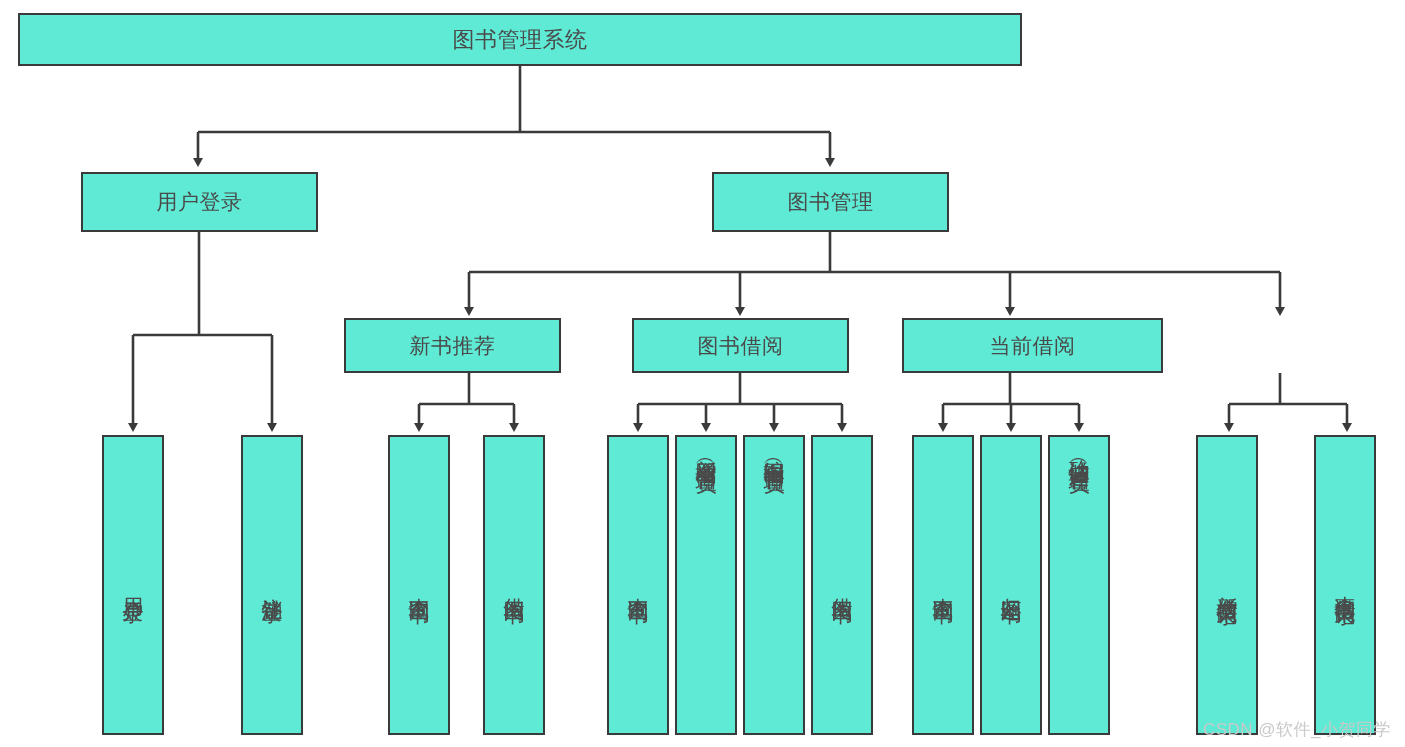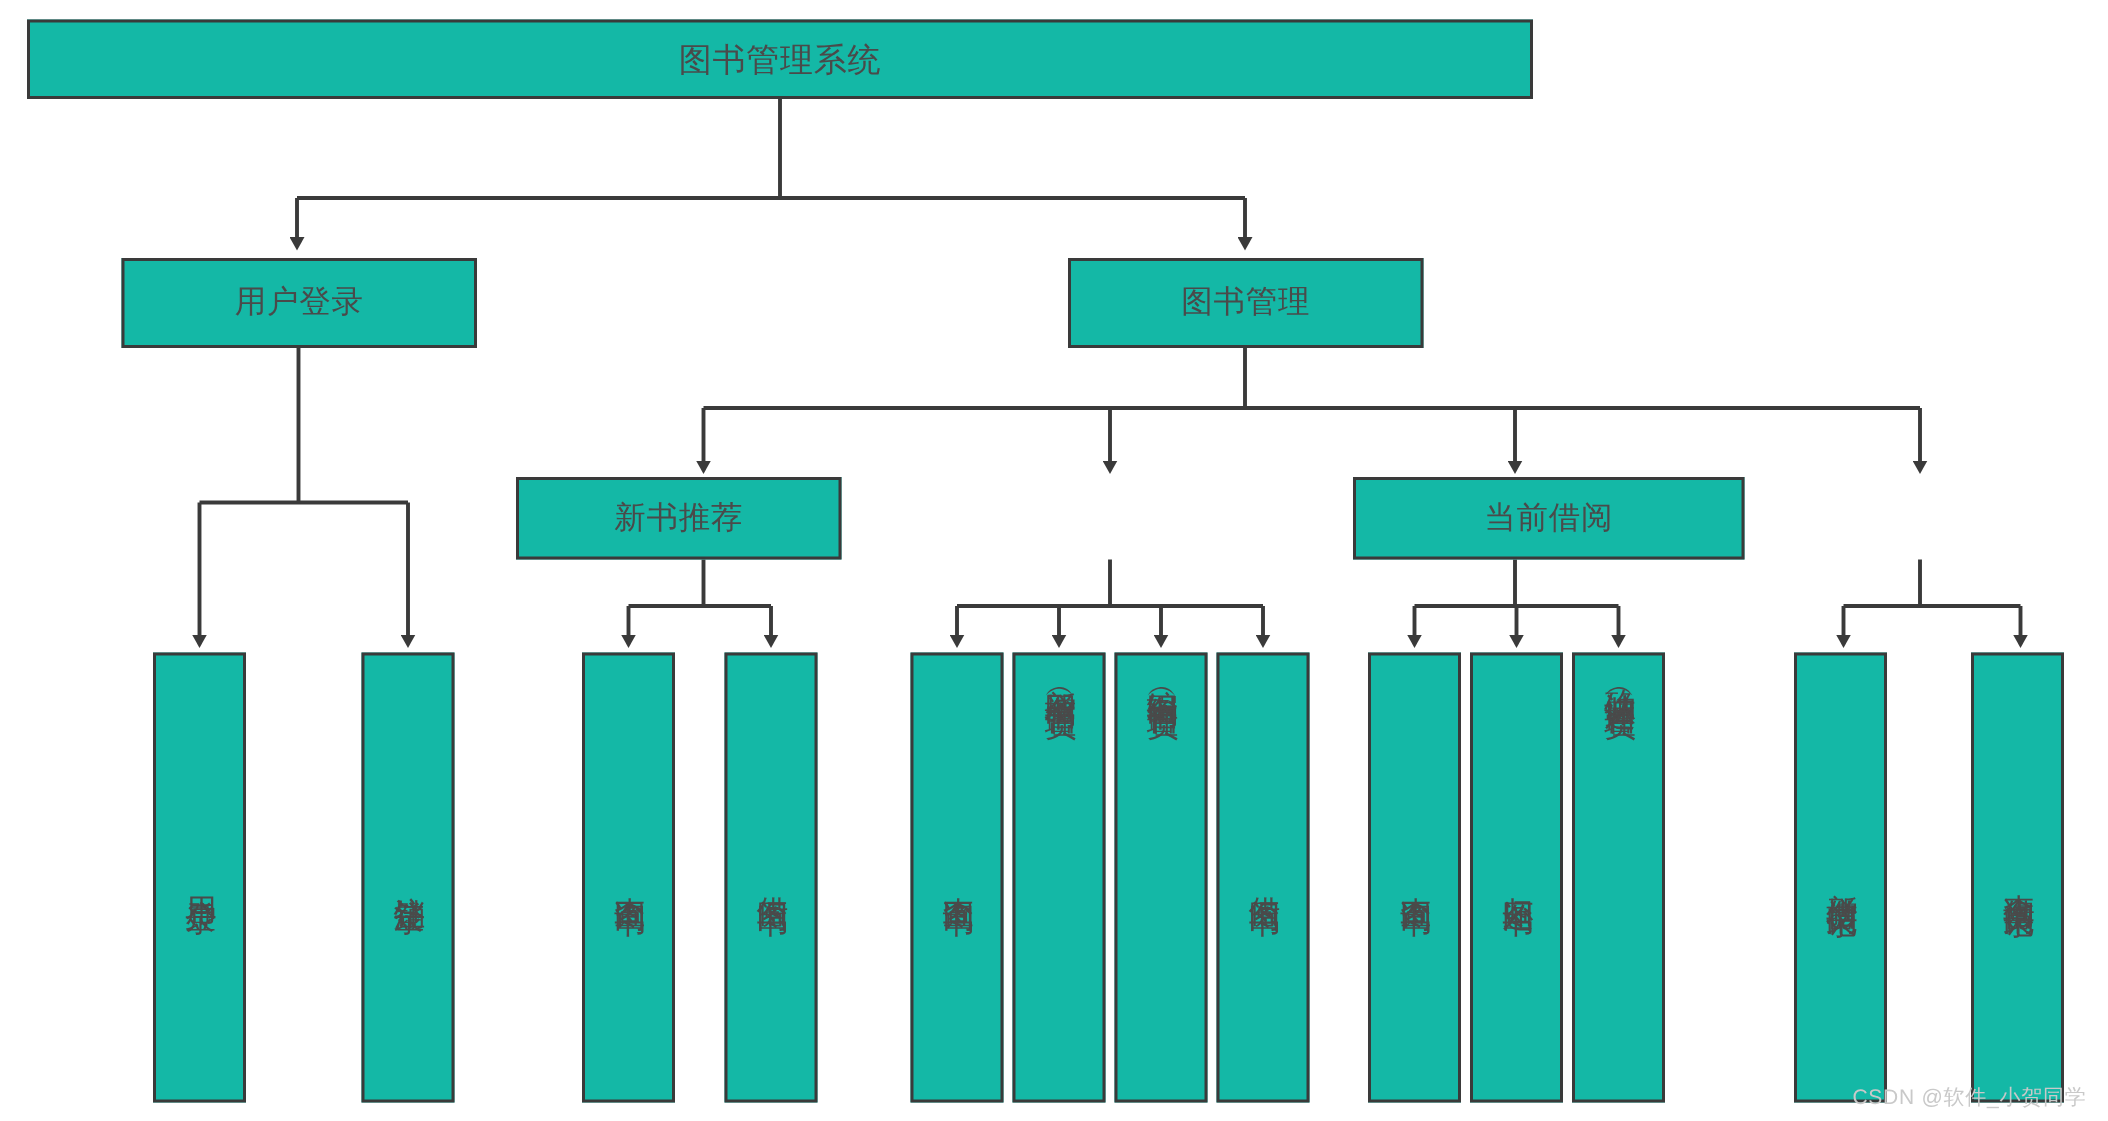--- a/index.html
+++ b/index.html
@@ -22,21 +22,21 @@
     left: 0;
     top: 0;
     width: 1405px;
     height: 747px;
     pointer-events: none;
   }
   .node {
     position: absolute;
     box-sizing: border-box;
     border: 2.5px solid #3a3a3a;
-    background: #14b8a6;
+    background: #5eead4;
     display: flex;
     align-items: center;
     justify-content: center;
     color: #4a4a4a;
     z-index: 2;
   }
   .node .label {
     display: block;
     text-align: center;
     line-height: 1.32;
@@ -66,21 +66,21 @@
     max-height: 285px;
   }
   .node.vert.center {
     align-items: center;
     padding-top: 0;
   }
   #watermark {
     position: absolute;
     right: 14px;
     bottom: 6px;
-    font-size: 14px;
+    font-size: 17px;
     color: #c9c9c9;
     white-space: nowrap;
     z-index: 5;
     letter-spacing: 0.5px;
   }
 </style>
 </head>
 <body>
 
 <div id="canvas">
@@ -142,20 +142,23 @@
   <div class="node horiz" style="left:81px; top:172px; width:237px; height:60px;">
     <span class="label">用户登录</span>
   </div>
   <div class="node horiz" style="left:712px; top:172px; width:237px; height:60px;">
     <span class="label">图书管理</span>
   </div>
 
   <div class="node horiz" style="left:344px; top:318px; width:217px; height:55px;">
     <span class="label">新书推荐</span>
   </div>
+  <div class="node horiz" style="left:632px; top:318px; width:217px; height:55px;">
+    <span class="label">图书借阅</span>
+  </div>
   <div class="node horiz" style="left:902px; top:318px; width:261px; height:55px;">
     <span class="label">当前借阅</span>
   </div>
 
   <div class="node vert center" style="left:102px; top:435px; width:62px; height:300px;">
     <span class="label">用户登录</span>
   </div>
   <div class="node vert center" style="left:241px; top:435px; width:62px; height:300px;">
     <span class="label">注销登录</span>
   </div>

